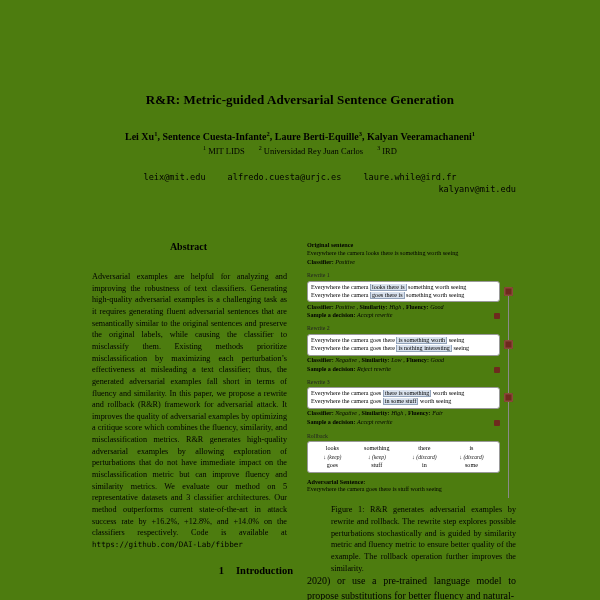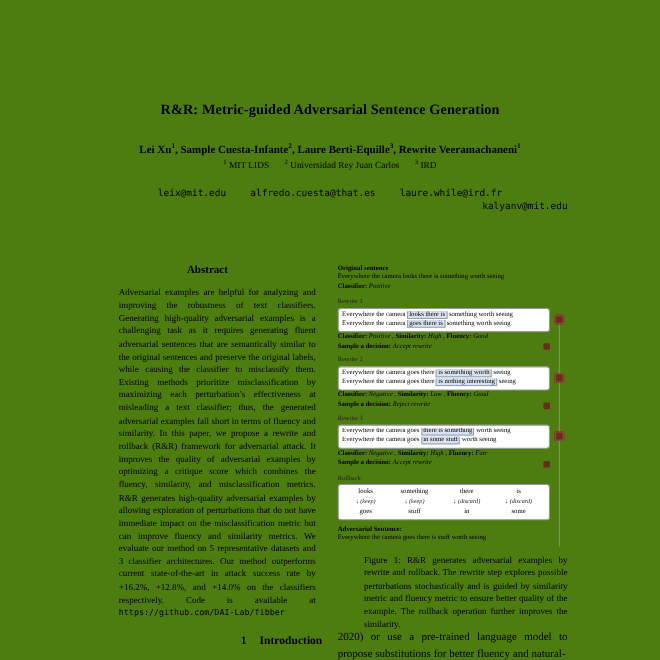--- a/index.html
+++ b/index.html
@@ -19,22 +19,22 @@
   .affil { margin:0 7px; }
   .affil sup { font-size:6px; }
   .emails { display:flex; justify-content:center; gap:22px; font-family:"DejaVu Sans Mono","Liberation Mono",monospace; font-size:8.6px; margin-top:16px; }
   .emails2 { text-align:right; font-family:"DejaVu Sans Mono","Liberation Mono",monospace; font-size:8.6px; margin-top:2px; }
 
   
   .columns { display:flex; gap:14px; margin-top:47px; }
   .col { flex:1; min-width:0; }
 
   
-  .abstract-heading { text-align:center; font-size:10px; font-weight:bold; margin-bottom:9px; }
-  .abstract-body { font-size:8.2px; line-height:1.42; text-align:justify; padding:0 6px 0 8px;margin-left:16px; }
+  .abstract-heading { text-align:center; font-size:10px; font-weight:bold; margin-bottom:19px; }
+  .abstract-body { font-size:8.2px; line-height:1.42; text-align:justify; padding:0 6px 0 8px; }
   .code { font-family:"DejaVu Sans Mono","Liberation Mono",monospace; font-size:7.6px; }
   .intro-heading { font-size:10.5px; font-weight:bold; margin-top:14px; padding-left:2px;text-align:right; }
   .intro-num { margin-right:12px; }
 
   
   .figure { position:relative; font-size:6.1px; line-height:1.3; padding-right:16px; }
   .b { font-weight:bold; }
   .i { font-style:italic; }
   .fig-line { margin-top:1px; }
   .orig-label { font-weight:bold; font-size:6.2px; }
@@ -63,30 +63,30 @@
   .body-text { font-size:10px; line-height:1.45; text-align:justify; }
 </style>
 </head>
 <body>
 
 <div class="page">
 
   <div class="title">R&amp;R: Metric-guided Adversarial Sentence Generation</div>
 
   <div class="authors">
-    <span><span>Lei Xu</span><sup>1</sup><span>, </span></span><span><span>Sample Cuesta-Infante</span><sup>2</sup><span>, </span></span><span><span>Laure Berti-Equille</span><sup>3</sup><span>, </span></span><span><span>Rewrite Veeramachaneni</span><sup>1</sup><span></span></span>
+    <span><span>Lei Xu</span><sup>1</sup><span>, </span></span><span><span>Sentence Cuesta-Infante</span><sup>2</sup><span>, </span></span><span><span>Laure Berti-Equille</span><sup>3</sup><span>, </span></span><span><span>Kalyan Veeramachaneni</span><sup>1</sup><span></span></span>
   </div>
 
   <div class="affils">
     <span class="affil"><sup>1</sup> <span>MIT LIDS</span></span><span class="affil"><sup>2</sup> <span>Universidad Rey Juan Carlos</span></span><span class="affil"><sup>3</sup> <span>IRD</span></span>
   </div>
 
   <div class="emails">
     <span>leix@mit.edu</span>
-    <span>alfredo.cuesta@that.es</span>
+    <span>alfredo.cuesta@urjc.es</span>
     <span>laure.while@ird.fr</span>
   </div>
   <div class="emails2">kalyanv@mit.edu</div>
 
   <div class="columns">
 
     <div class="col">
       <div class="abstract-heading">Abstract</div>
       <div class="abstract-body">
         <span>Adversarial examples are helpful for analyzing and improving the robustness of text classifiers. Generating high-quality adversarial examples is a challenging task as it requires generating fluent adversarial sentences that are semantically similar to the original sentences and preserve the original labels, while causing the classifier to misclassify them. Existing methods prioritize misclassification by maximizing each perturbation’s effectiveness at misleading a text classifier; thus, the generated adversarial examples fall short in terms of fluency and similarity. In this paper, we propose a rewrite and rollback (R&amp;R) framework for adversarial attack. It improves the quality of adversarial examples by optimizing a critique score which combines the fluency, similarity, and misclassification metrics. R&amp;R generates high-quality adversarial examples by allowing exploration of perturbations that do not have immediate impact on the misclassification metric but can improve fluency and similarity metrics. We evaluate our method on 5 representative datasets and 3 classifier architectures. Our method outperforms current state-of-the-art in attack success rate by +16.2%, +12.8%, and +14.0% on the classifiers respectively. Code is available at </span><span class="code">https://github.com/DAI-Lab/fibber</span>

